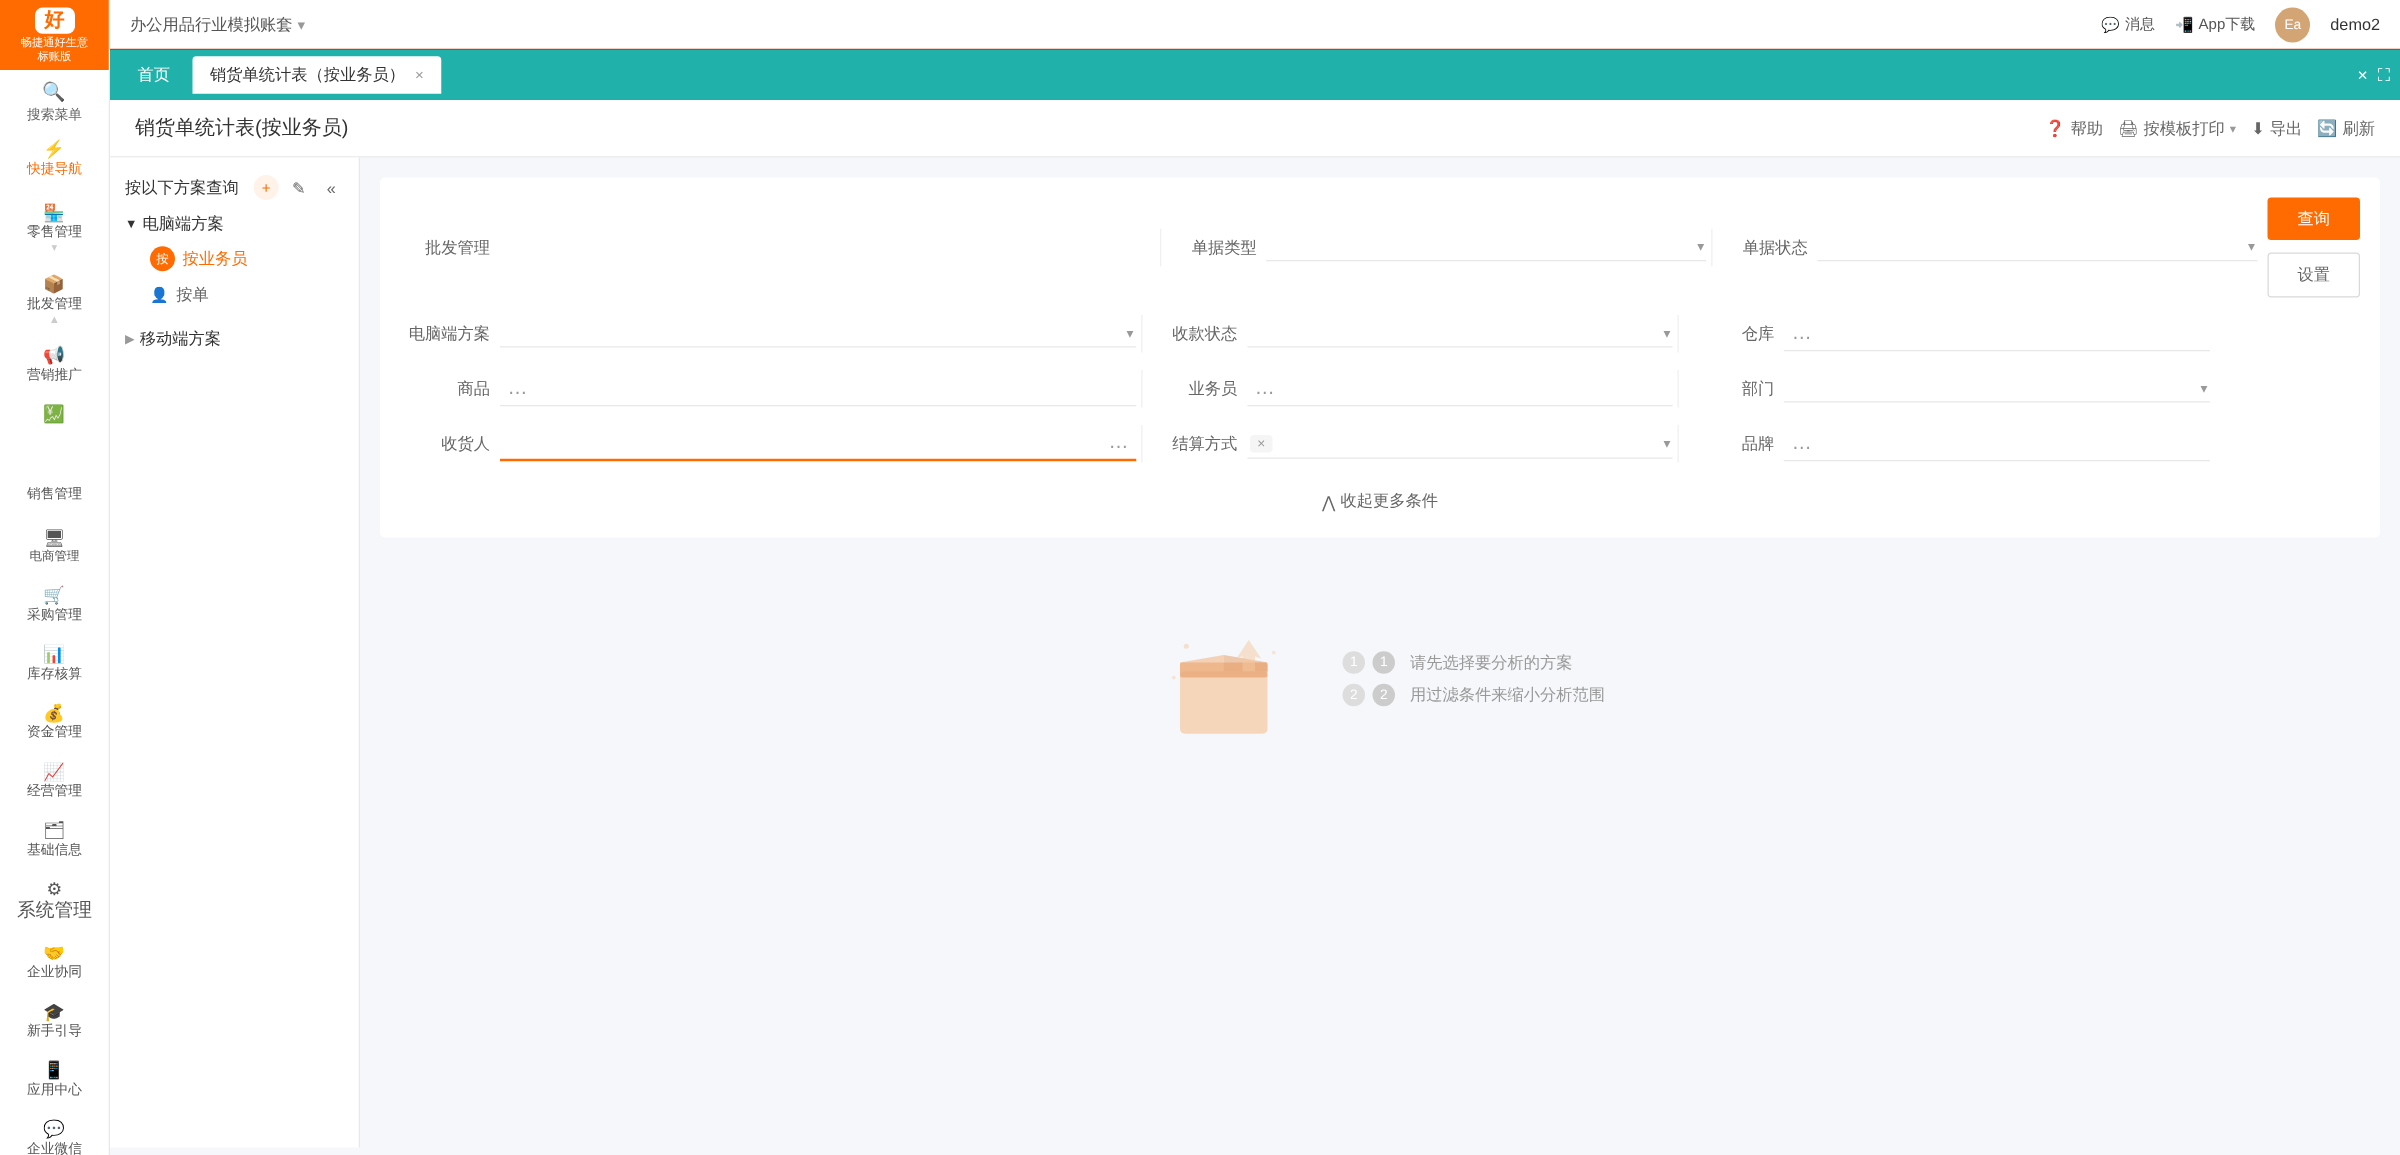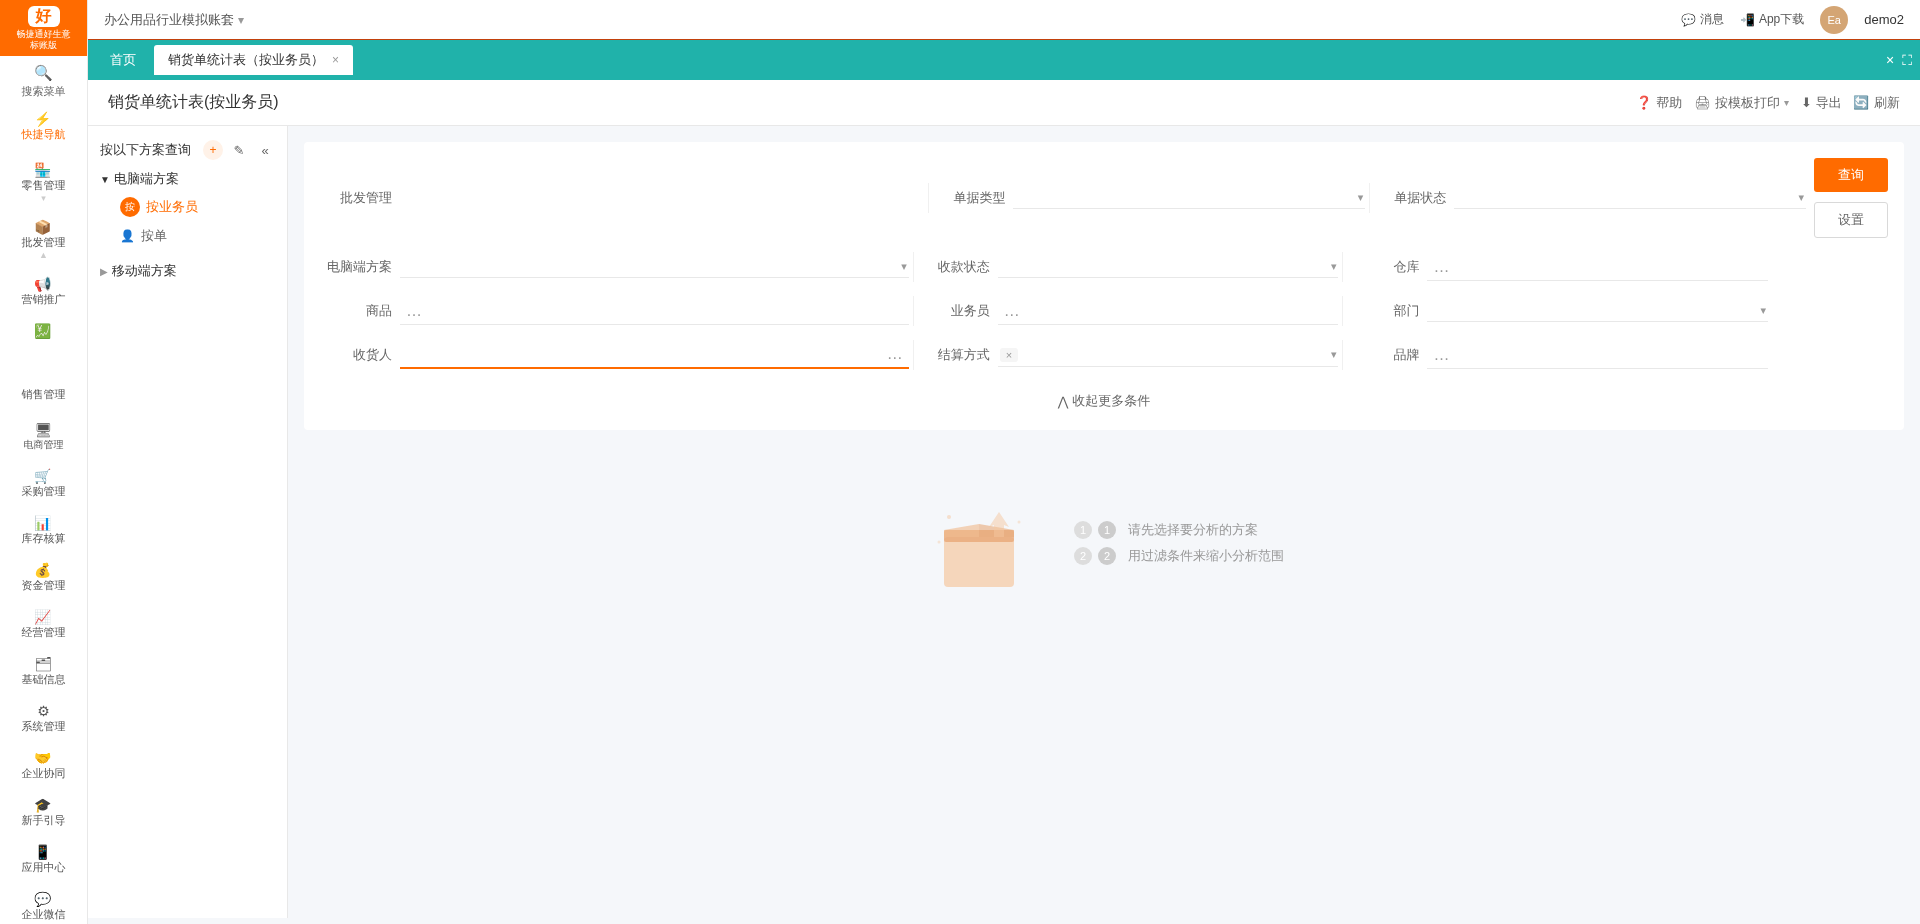--- a/index.html
+++ b/index.html
@@ -174,21 +174,21 @@
     <span style="font-size:11px;color:#555;">经营管理</span>
   </div>
 
   <div class="sidebar-item">
     <span style="font-size:14px;color:#555;">🗂</span>
     <span style="font-size:11px;color:#555;">基础信息</span>
   </div>
 
   <div class="sidebar-item">
     <span style="font-size:14px;color:#555;">⚙</span>
-    <span style="font-size:11px;color:#555;">系统管理</span>
+    <span style="font-size:15px;color:#555;">系统管理</span>
   </div>
 
   <div class="sidebar-item">
     <span style="font-size:14px;color:#555;">🤝</span>
     <span style="font-size:11px;color:#555;">企业协同</span>
   </div>
 
   <div class="sidebar-item">
     <span style="font-size:14px;color:#555;">🎓</span>
     <span style="font-size:11px;color:#555;">新手引导</span>

